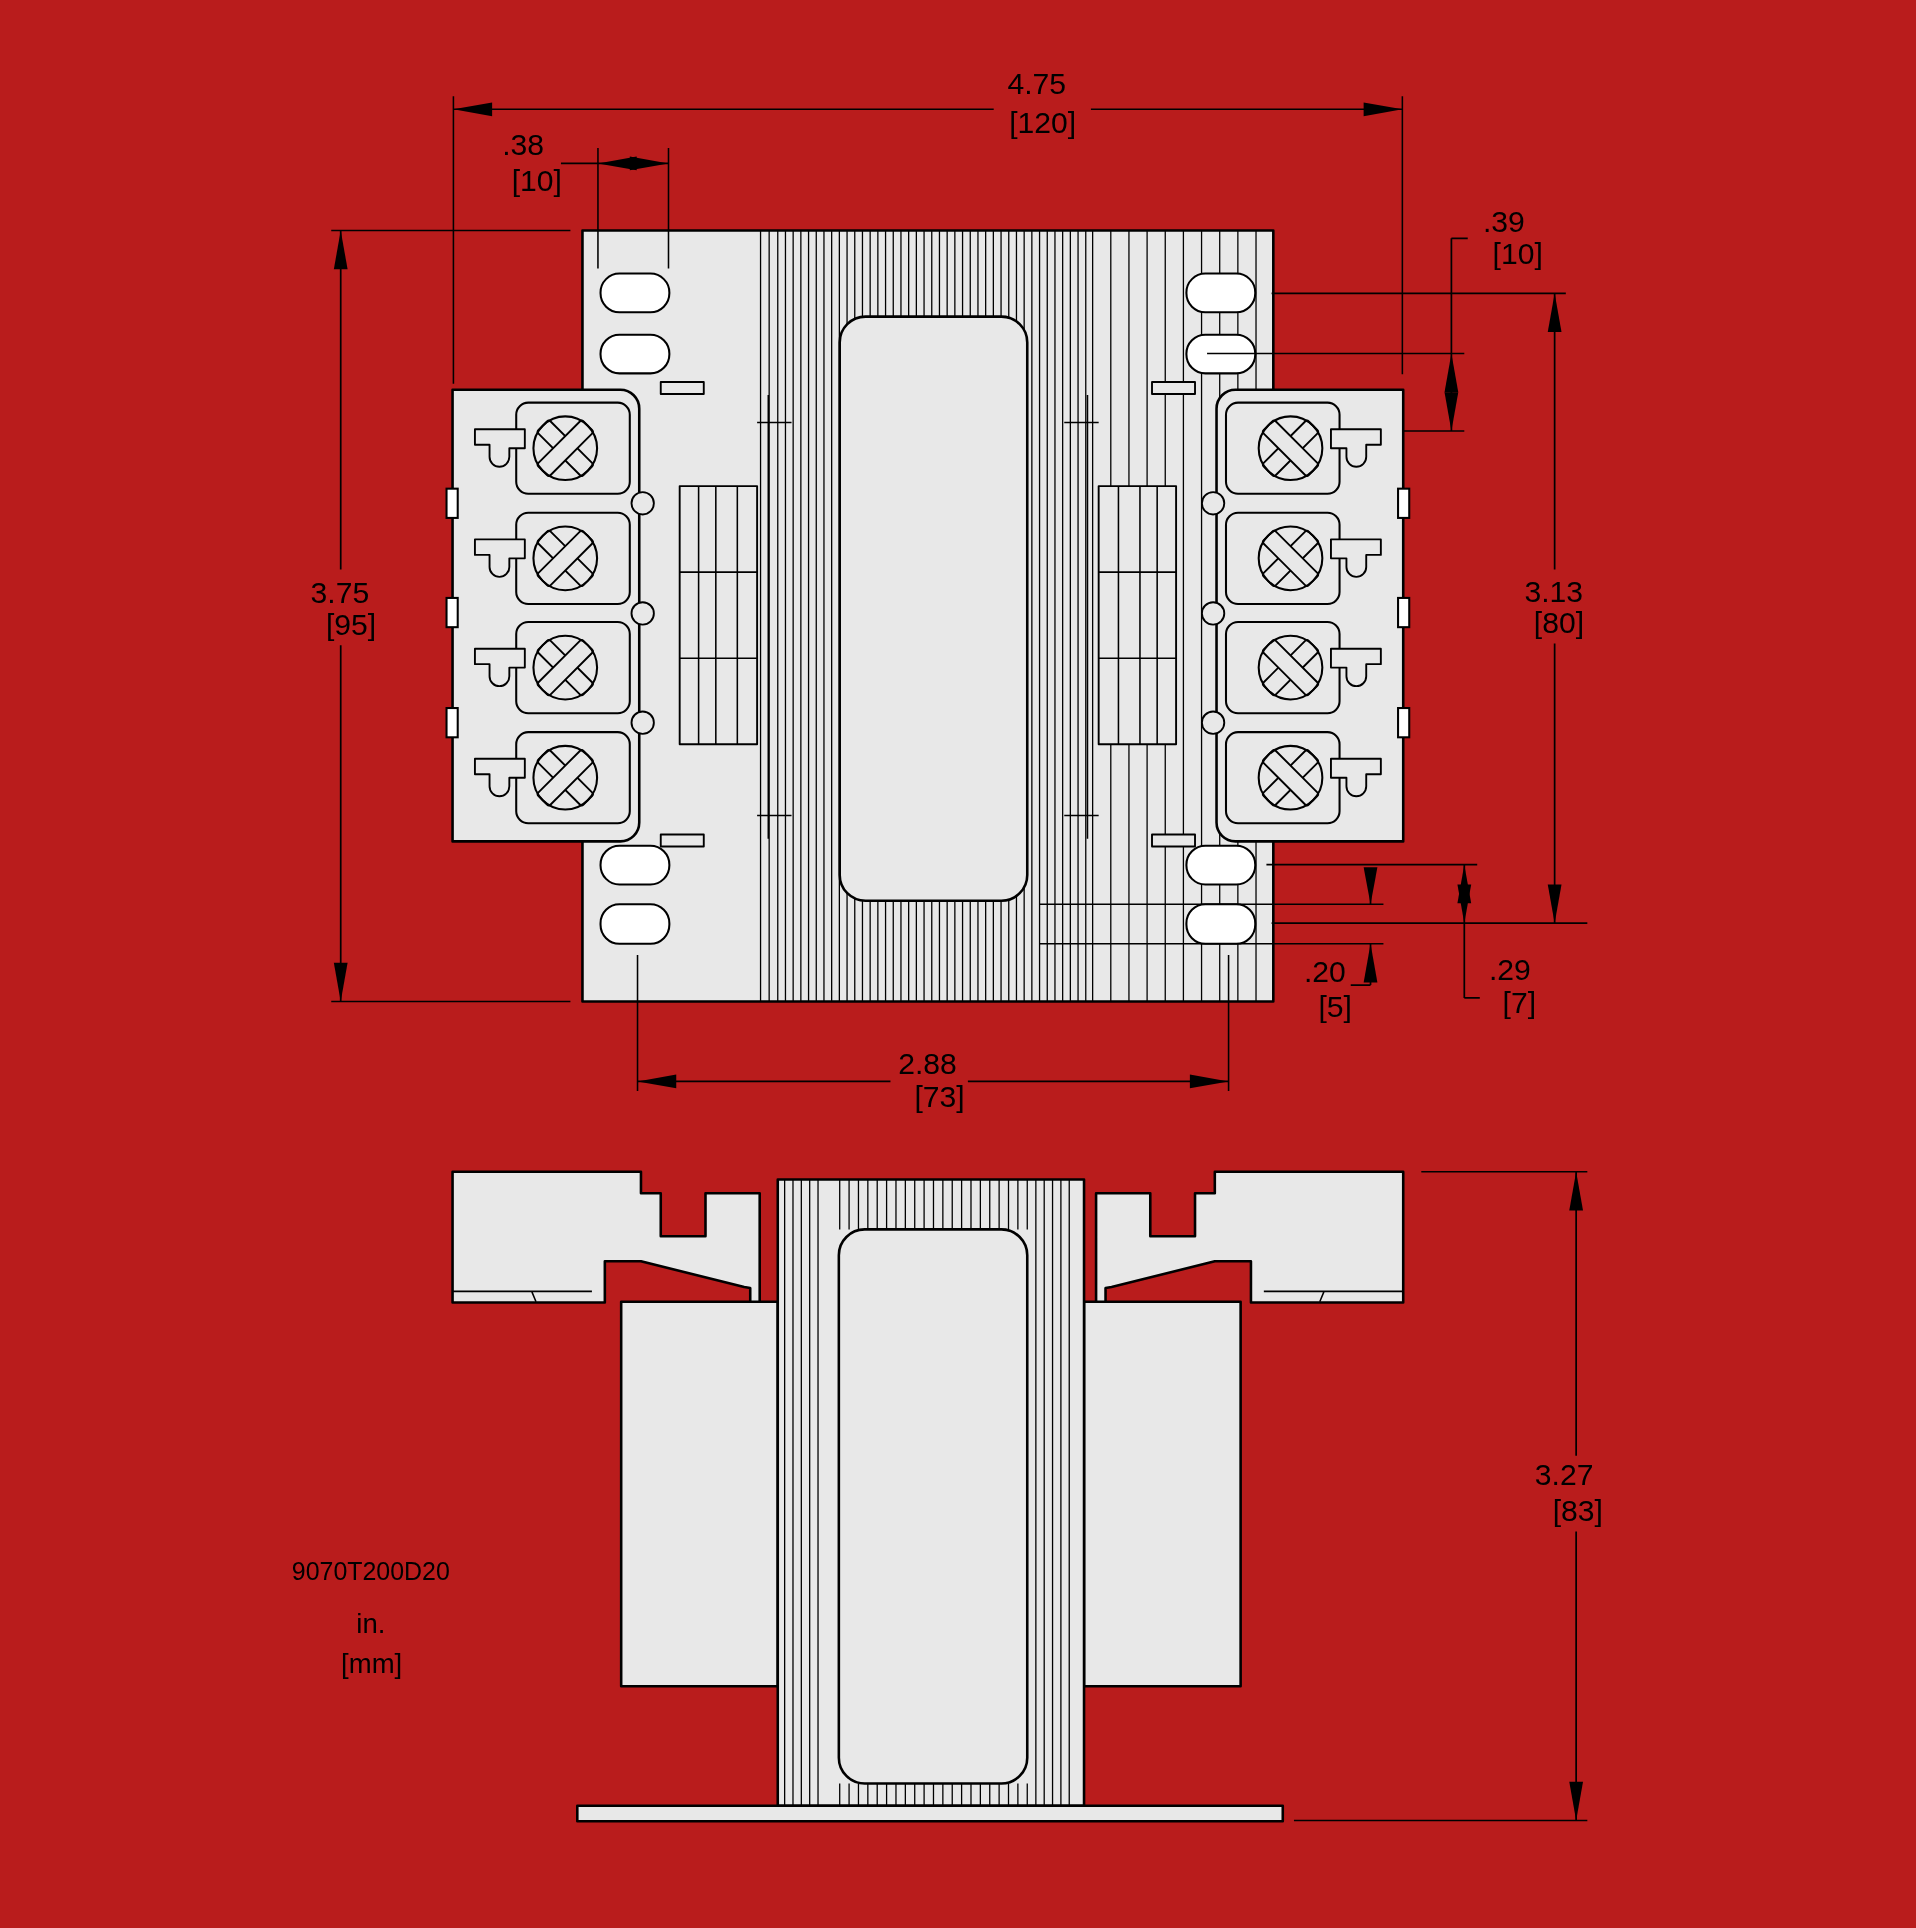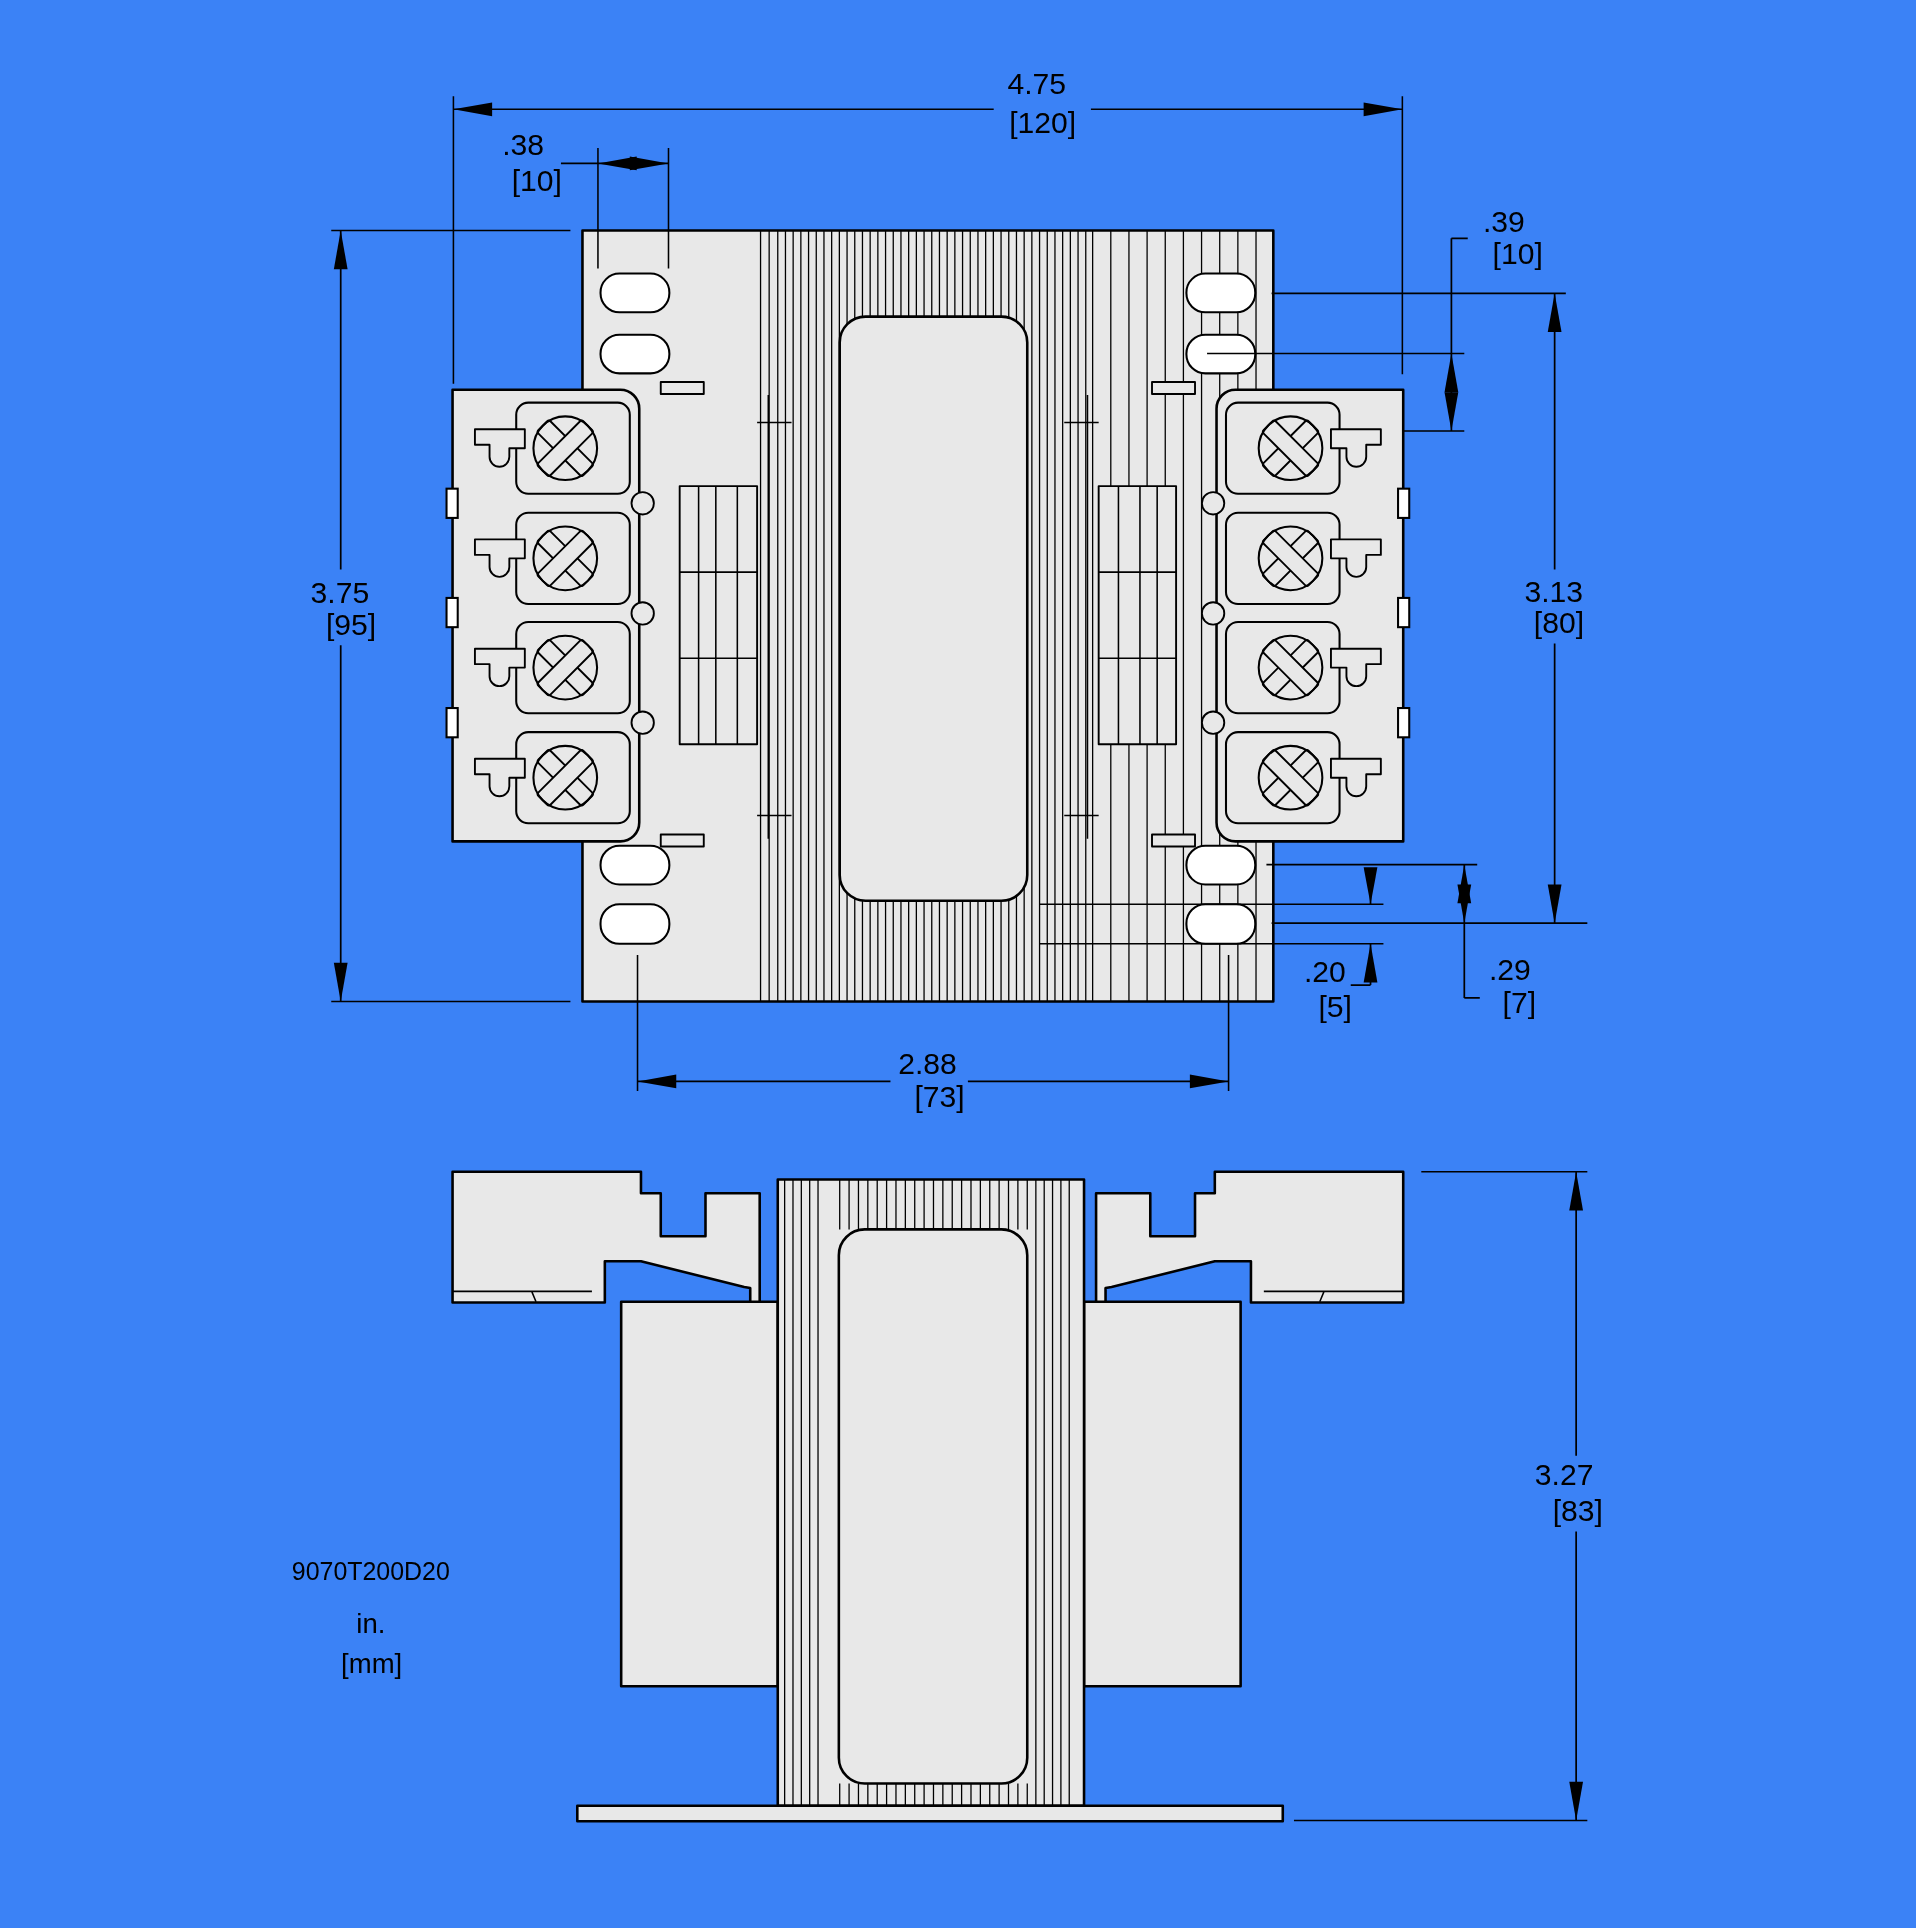--- a/index.html
+++ b/index.html
@@ -1,16 +1,16 @@
 <!DOCTYPE html>
 <html style="--part-fill: #e8e8e8;font-size:13.8px"><head>
 <meta charset="utf-8">
 <style>
   html,body{margin:0;padding:0;background:#fff;}
-  .page{width:1916px;height:1928px;position:relative;background:#3b82f6;}
+  .page{width:1916px;height:1928px;position:relative;background:#b91c1c;}
   svg{display:block;}
   text{font-family:"Liberation Sans","DejaVu Sans",sans-serif;fill:#000;}
   .dimtxt{font-size:35px;text-anchor:middle;}
   .pnum{font-size:29px;text-anchor:middle;}
   .units{font-size:32px;text-anchor:middle;}
   .fill{fill:var(--part-fill,#e8e8e8);stroke:#000;stroke-width:3;stroke-linejoin:round;}
   .fill2{fill:var(--part-fill,#e8e8e8);stroke:#000;stroke-width:2.2;stroke-linejoin:round;}
   .nofill{fill:none;stroke:#000;stroke-width:2.4;}
   .white{fill:#fff;stroke:#000;stroke-width:2.4;}
   .thin{fill:none;stroke:#000;stroke-width:1.8;}

